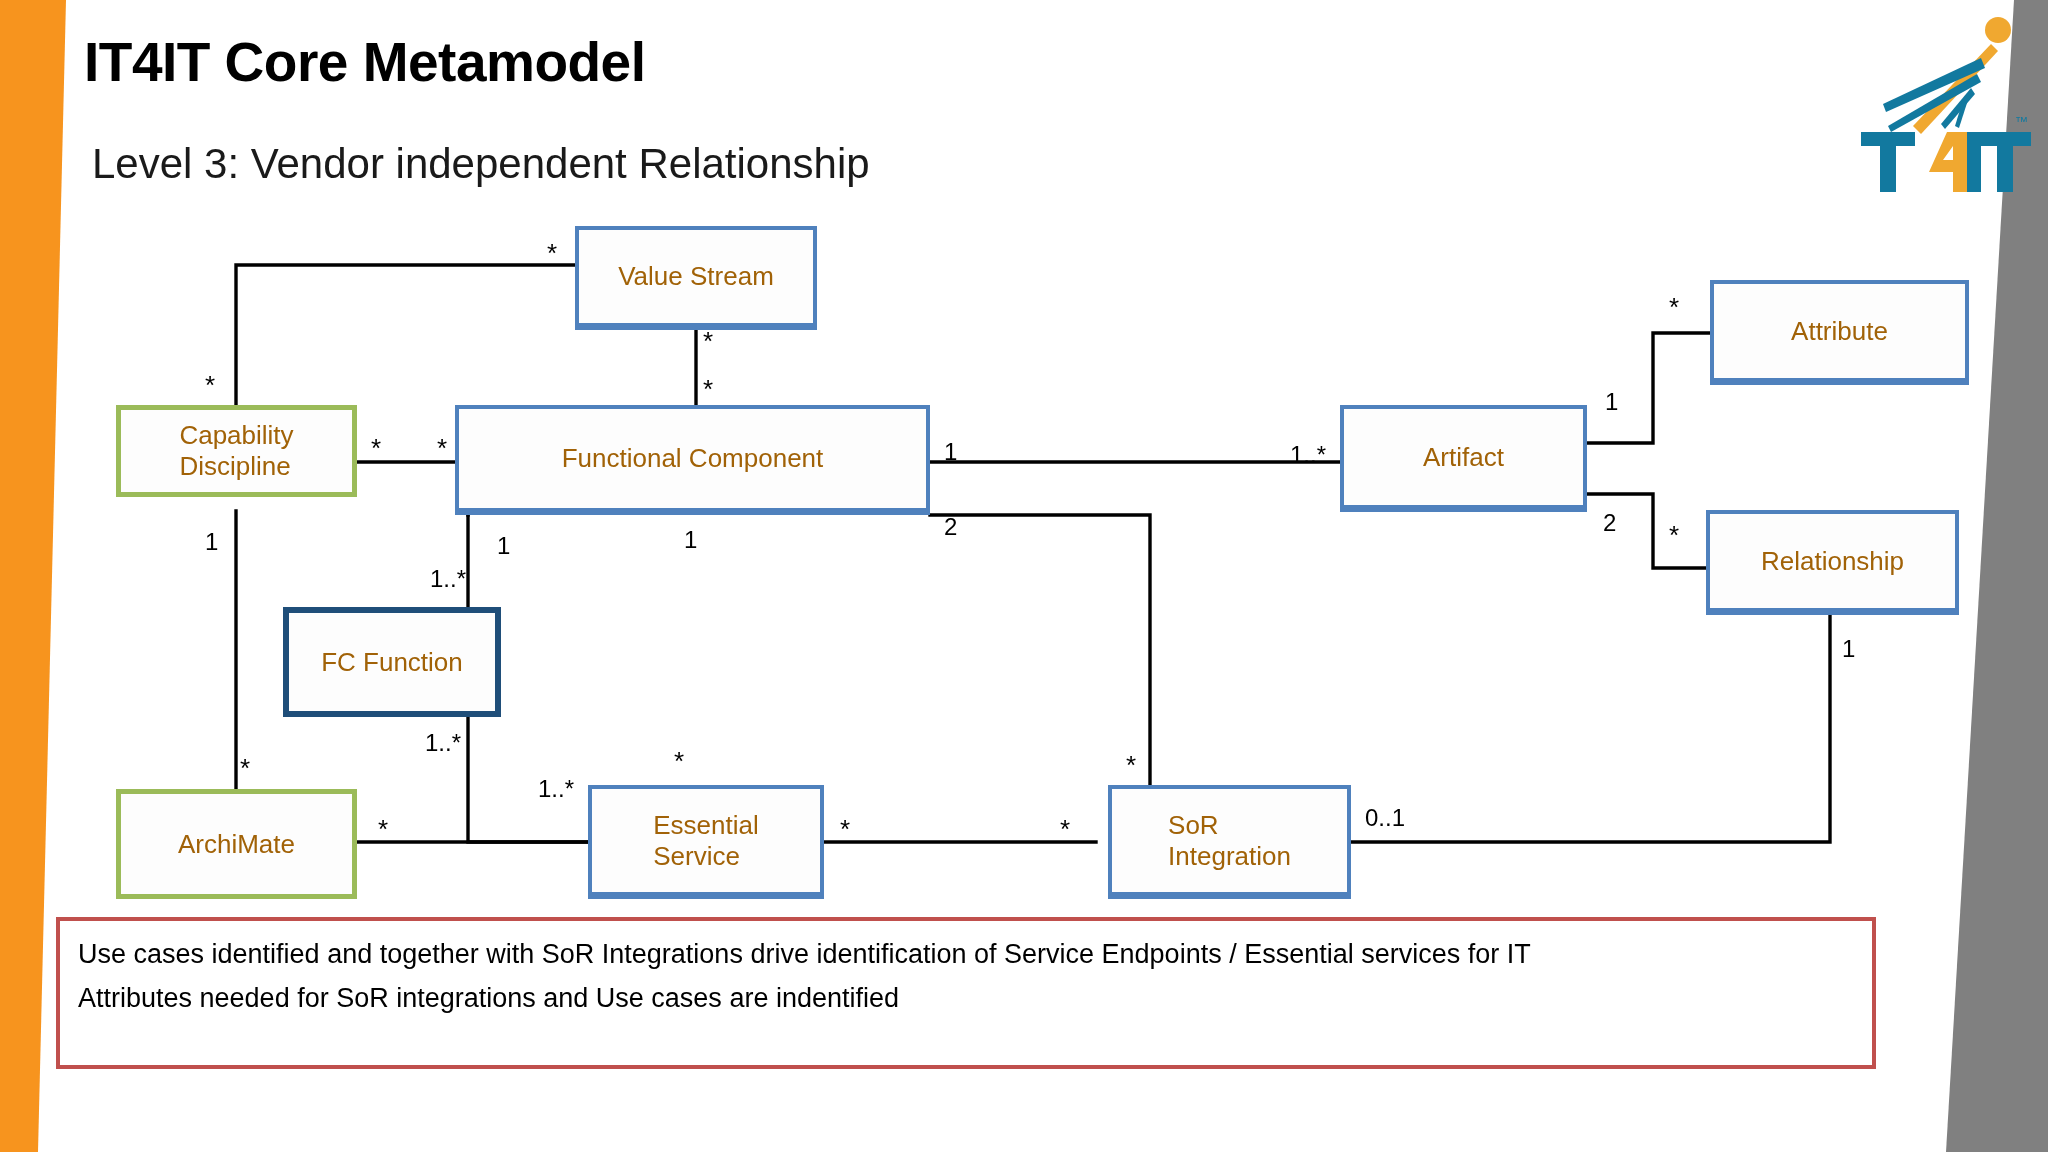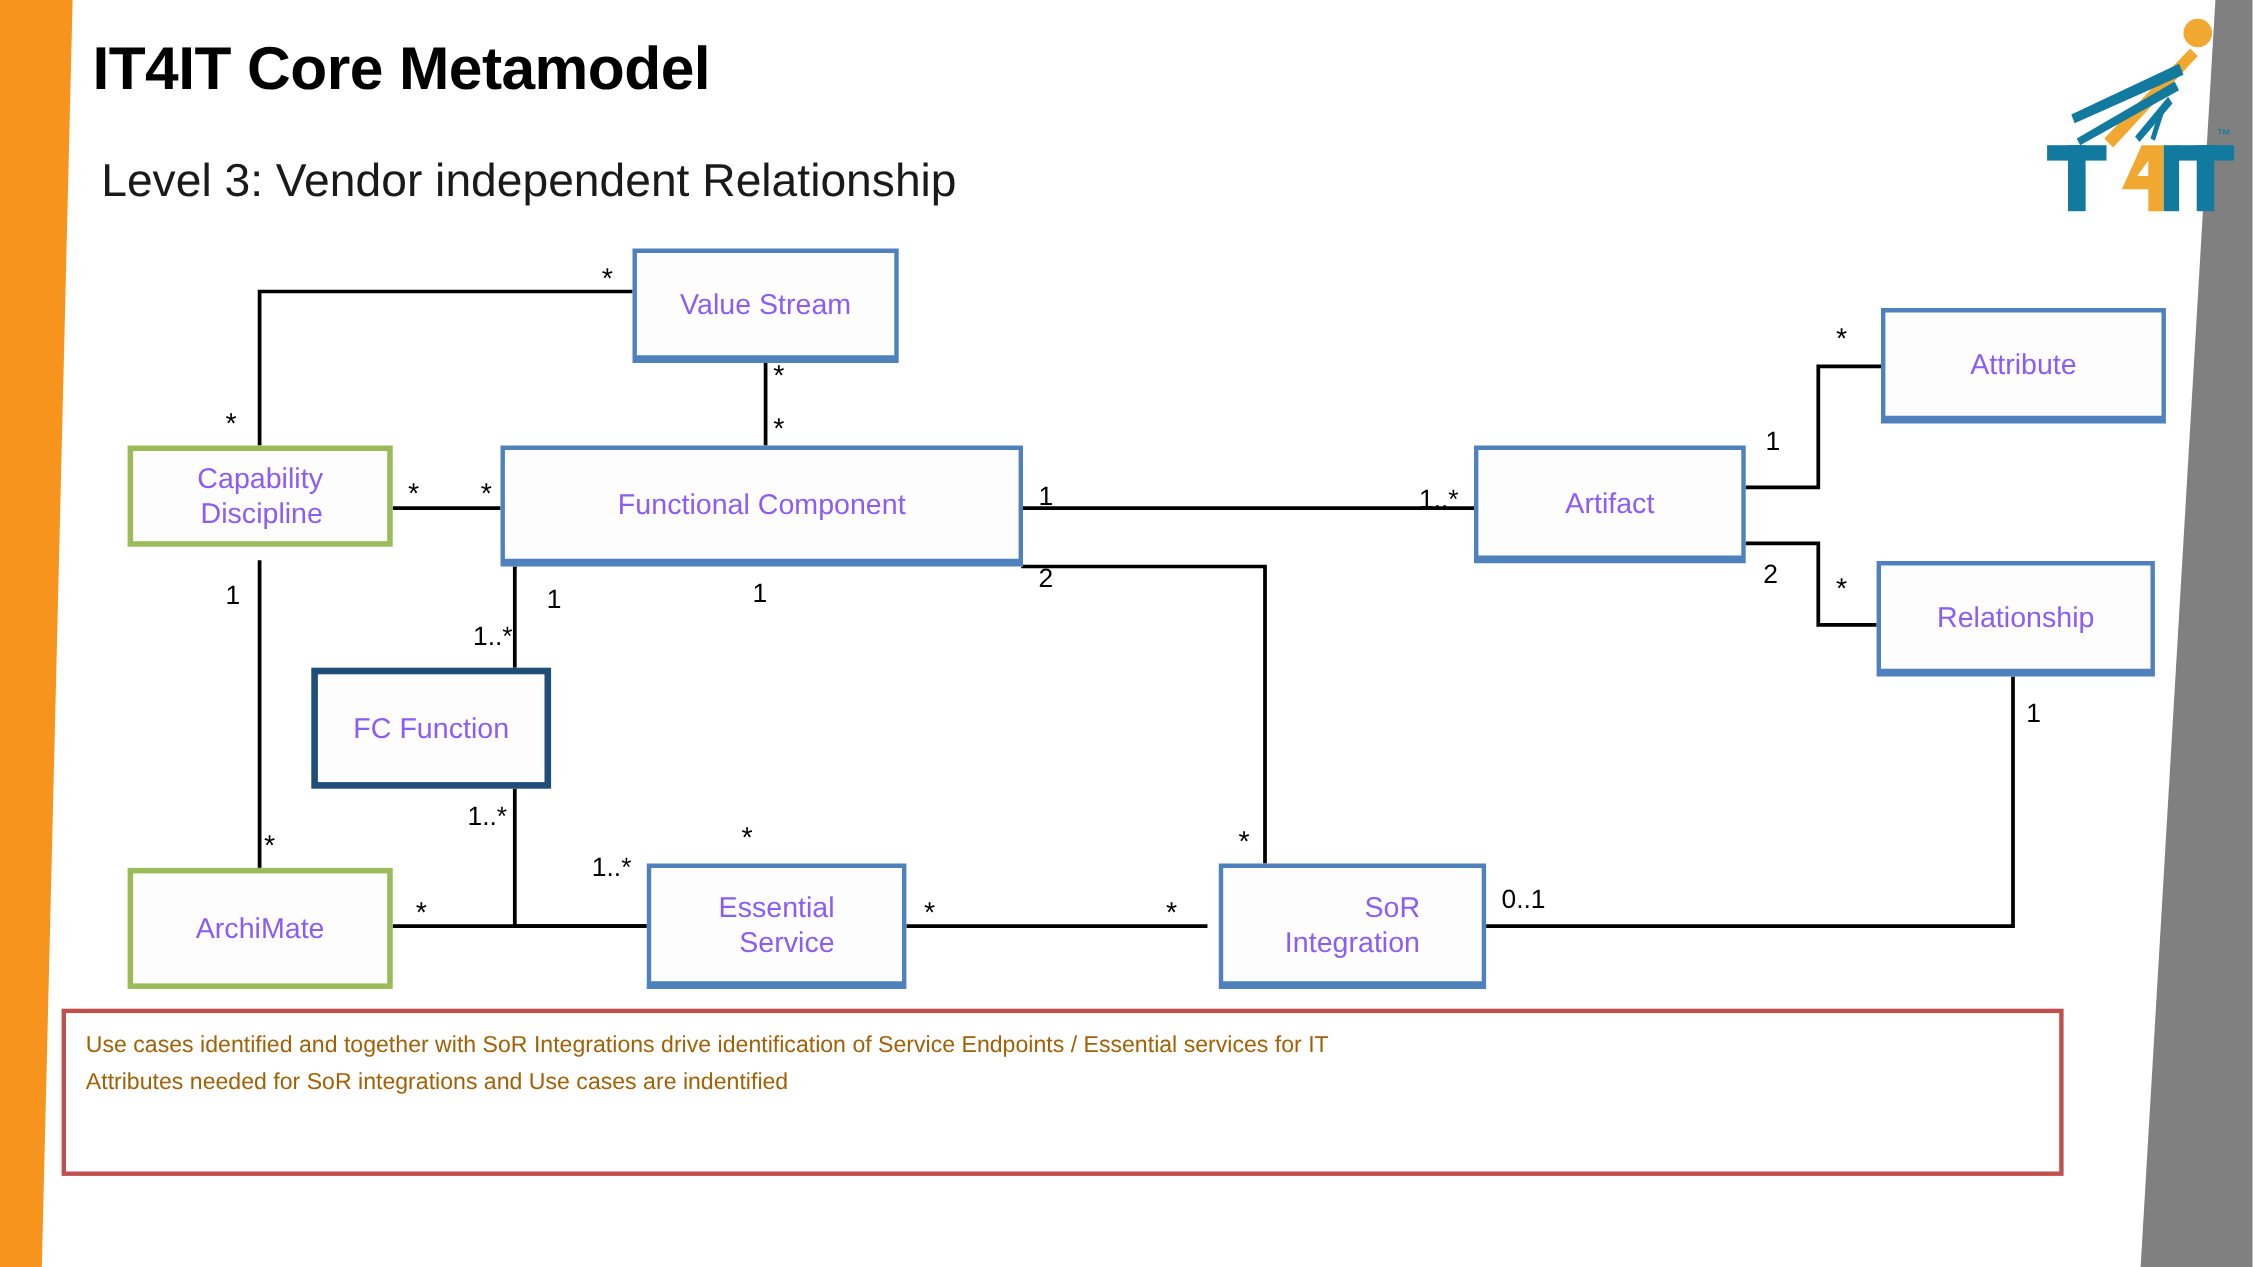--- a/index.html
+++ b/index.html
@@ -72,23 +72,23 @@
   }
 
   
   .cbox {
     position: absolute;
     box-sizing: border-box;
     background: #fdfdfd;
     display: flex;
     align-items: center;
     justify-content: center;
-    text-align: right;
+    text-align: left;
     font-size: 26px;
-    color: #8b5cf6;
+    color: #a16207;
     line-height: 1.18;
     padding: 2px 6px;
   }
   .cbox.blue   { border: 4px solid #4F81BD; border-bottom-width: 7px; }
   .cbox.green  { border: 5px solid #9BBB59; }
   .cbox.navy   { border: 6px solid #1F4E79; }
 
   
   .mult {
     position: absolute;
@@ -105,22 +105,22 @@
     left: 56px;
     top: 917px;
     width: 1820px;
     height: 152px;
     box-sizing: border-box;
     border: 4px solid #C0504D;
     background: #ffffff;
     padding: 12px 18px 0 18px;
   }
   .note-line {
-    font-size: 21px;
-    color: #a16207;
+    font-size: 27px;
+    color: #000000;
     line-height: 1.62;
     white-space: nowrap;
   }
 </style>
 </head>
 <body>
 
 <div id="slide">
 
   <svg class="edge-svg" viewBox="0 0 2048 1152">

